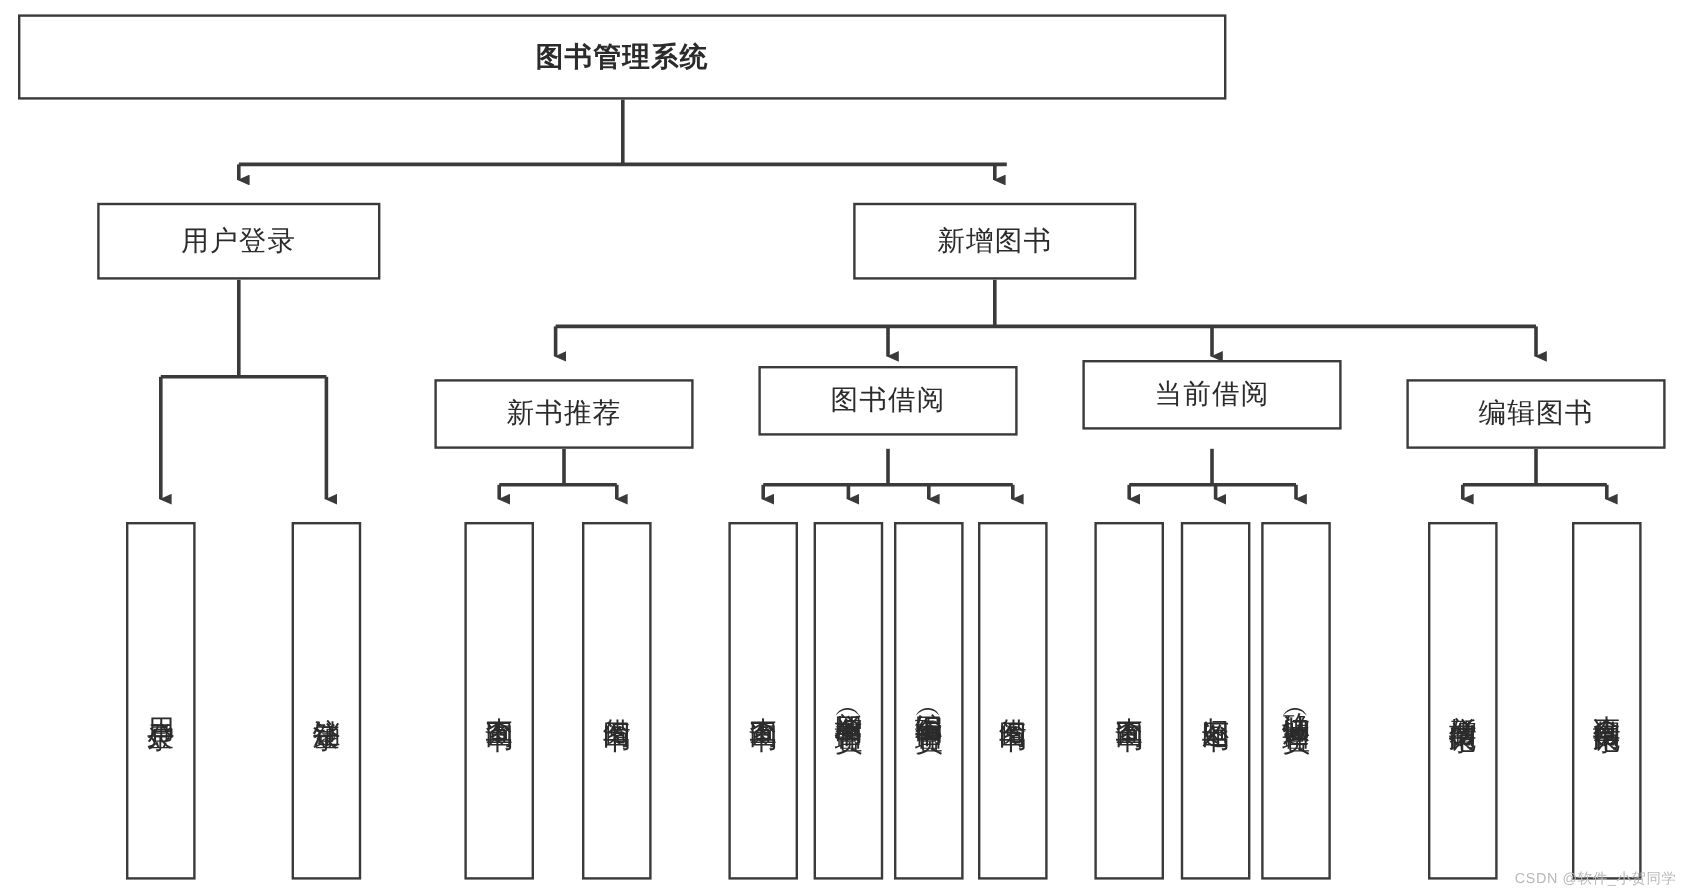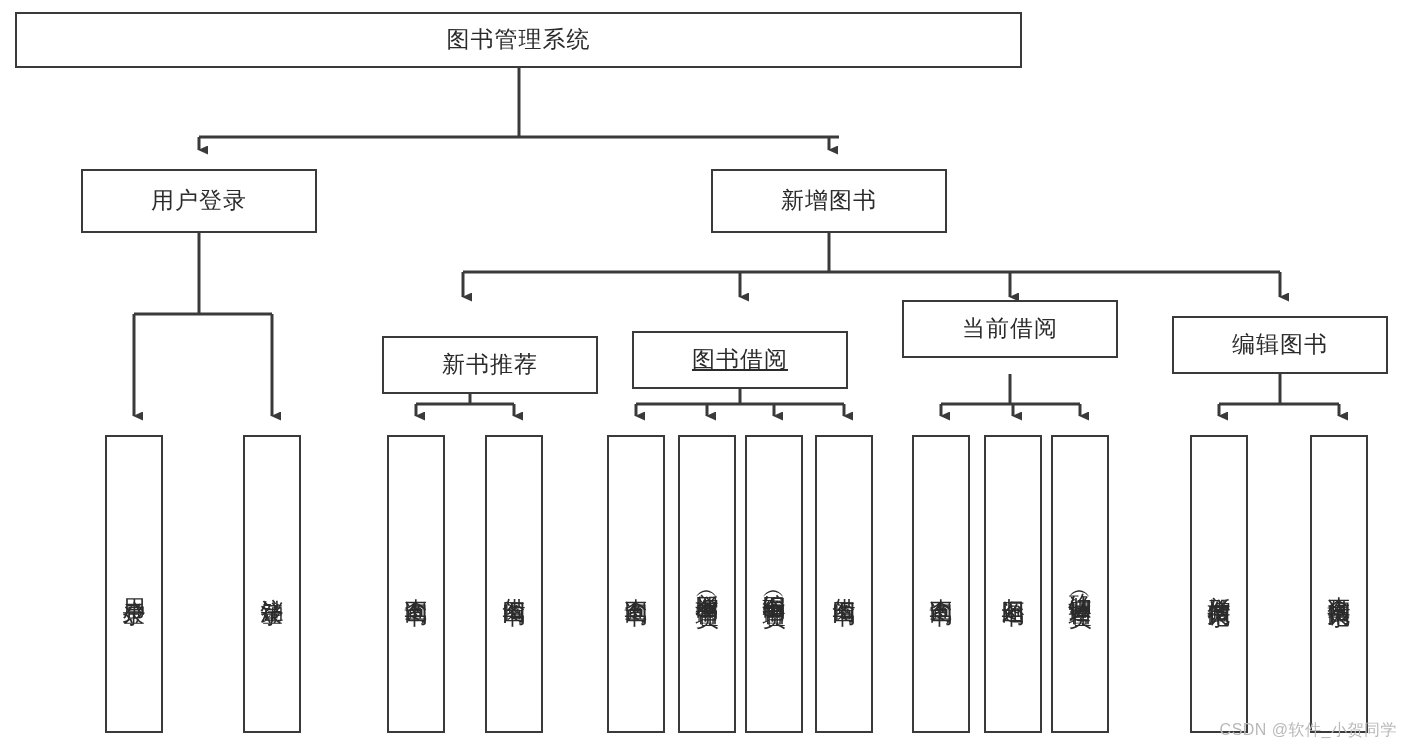--- a/index.html
+++ b/index.html
@@ -51,21 +51,21 @@
   }
   .node-v .vlabel {
     writing-mode: vertical-rl;
     text-orientation: upright;
     display: block;
   }
   .watermark {
     position: absolute;
     right: 8px;
     bottom: 6px;
-    font-size: 16px;
+    font-size: 12px;
     color: #b9b9b9;
     letter-spacing: 0.5px;
     white-space: nowrap;
     pointer-events: none;
   }
 </style>
 </head>
 <body>
 
 <div id="canvas">
@@ -114,35 +114,35 @@
       <path d="M1080,404 L1080,416" marker-end="url(#arrowhead)"></path>
 
       <path d="M1280,374 L1280,404"></path>
       <path d="M1219,404 L1339,404"></path>
       <path d="M1219,404 L1219,416" marker-end="url(#arrowhead)"></path>
       <path d="M1339,404 L1339,416" marker-end="url(#arrowhead)"></path>
 
     </g>
   </svg>
 
-  <div class="node node-h" style="left:15px; top:12px; width:1007px; height:56px;">
+  <div class="node node-h" style="left:15px; top:12px; width:1007px; height:71px;font-weight:bold;">
     <span>图书管理系统</span>
   </div>
 
   <div class="node node-h" style="left:81px; top:169px; width:236px; height:64px;">
     <span>用户登录</span>
   </div>
   <div class="node node-h" style="left:711px; top:169px; width:236px; height:64px;">
     <span>新增图书</span>
   </div>
 
-  <div class="node node-h" style="left:382px; top:316px; width:216px; height:58px;margin-top:20px;">
+  <div class="node node-h" style="left:362px; top:316px; width:216px; height:58px;">
     <span>新书推荐</span>
   </div>
-  <div class="node node-h" style="left:632px; top:331px; width:216px; height:58px;text-decoration:underline;">
+  <div class="node node-h" style="left:632px; top:305px; width:216px; height:58px;">
     <span>图书借阅</span>
   </div>
   <div class="node node-h" style="left:902px; top:300px; width:216px; height:58px;">
     <span>当前借阅</span>
   </div>
   <div class="node node-h" style="left:1172px; top:316px; width:216px; height:58px;">
     <span>编辑图书</span>
   </div>
 
   <div class="node node-v" style="left:105px; top:435px; width:58px; height:298px;">

